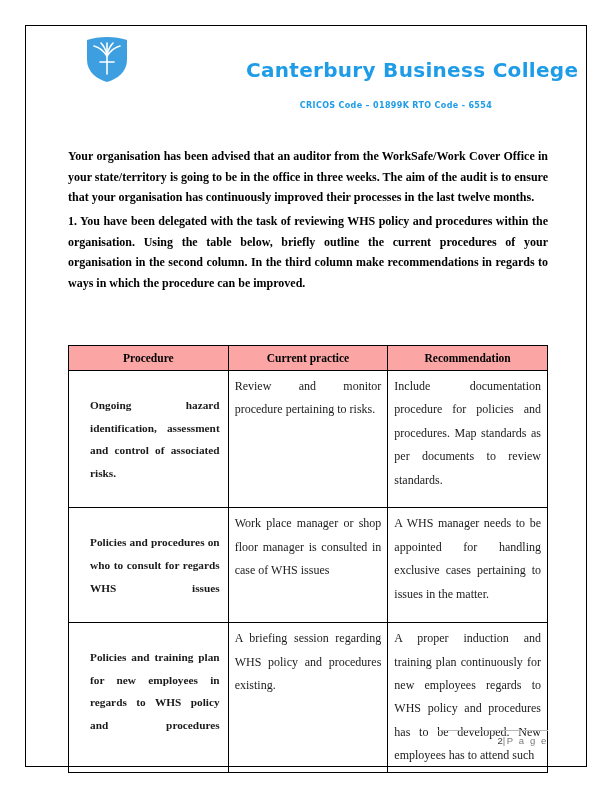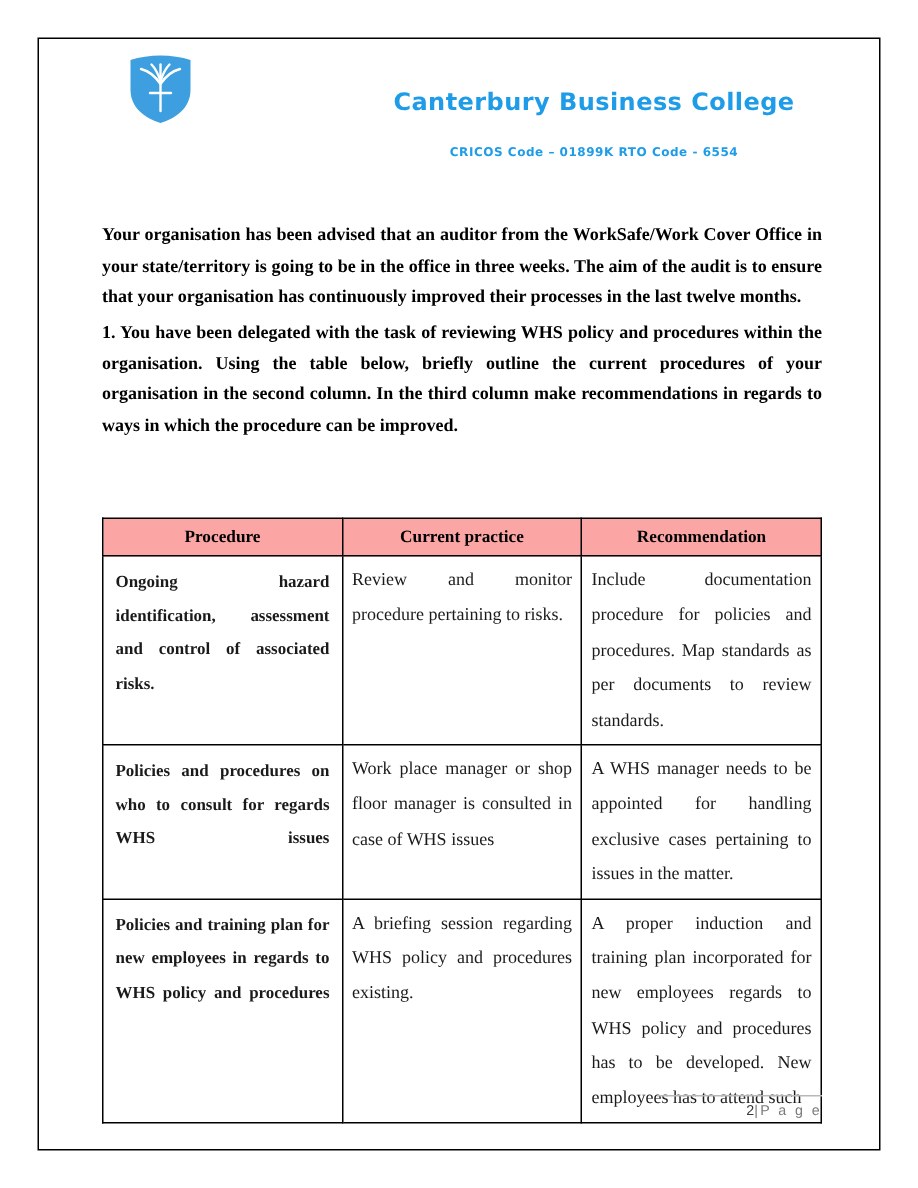--- a/index.html
+++ b/index.html
@@ -51,21 +51,21 @@
   }
   .brand-block {
     position: absolute;
     right: 40px;
     top: 33px;
     text-align: center;
     width: 300px;
   }
   .brand-title {
     font-family: "DejaVu Sans", sans-serif;
-    font-size: 16px;
+    font-size: 20px;
     font-weight: bold;
     color: #1e9ce8;
     letter-spacing: 0.3px;
     line-height: 1.1;
     white-space: nowrap;
   }
   .brand-sub {
     font-family: "DejaVu Sans", sans-serif;
     font-size: 8px;
     font-weight: bold;
@@ -132,22 +132,23 @@
   td.col-rec {
     width: 160px;
   }
   .cell-proc {
     font-family: "Liberation Serif", serif;
     font-size: 11.3px;
     font-weight: bold;
     line-height: 2.0;
     text-align: justify;
     text-align-last: justify;
-    padding: 6px 8px;
+    padding: 23px 8px;
     color: #1a1a1a;
+    margin-left: 13px;
   }
   .cell-body {
     font-family: "Liberation Serif", serif;
     font-size: 12px;
     font-weight: normal;
     line-height: 1.95;
     text-align: justify;
     text-align-last: left;
     padding: 4px 6px 4px 6px;
     color: #1a1a1a;
@@ -268,21 +269,21 @@
           <tr class="r3">
             <td class="col-proc">
               <div class="vmid">
                 <div class="cell-proc">Policies and training plan for new employees in regards to WHS policy and procedures</div>
               </div>
             </td>
             <td class="col-cur">
               <div class="cell-body jy">A briefing session regarding WHS policy and procedures existing.</div>
             </td>
             <td class="col-rec">
-              <div class="cell-body jy">A proper induction and training plan incorporated for new employees regards to WHS policy and procedures has to be developed. New employees has to attend such</div>
+              <div class="cell-body jy">A proper induction and training plan continuously for new employees regards to WHS policy and procedures has to be developed. New employees has to attend such</div>
             </td>
           </tr>
 
         </tbody>
       </table>
     </div>
 
     <div class="footer">
       <div class="footer-rule"></div>
       <div class="footer-text">

